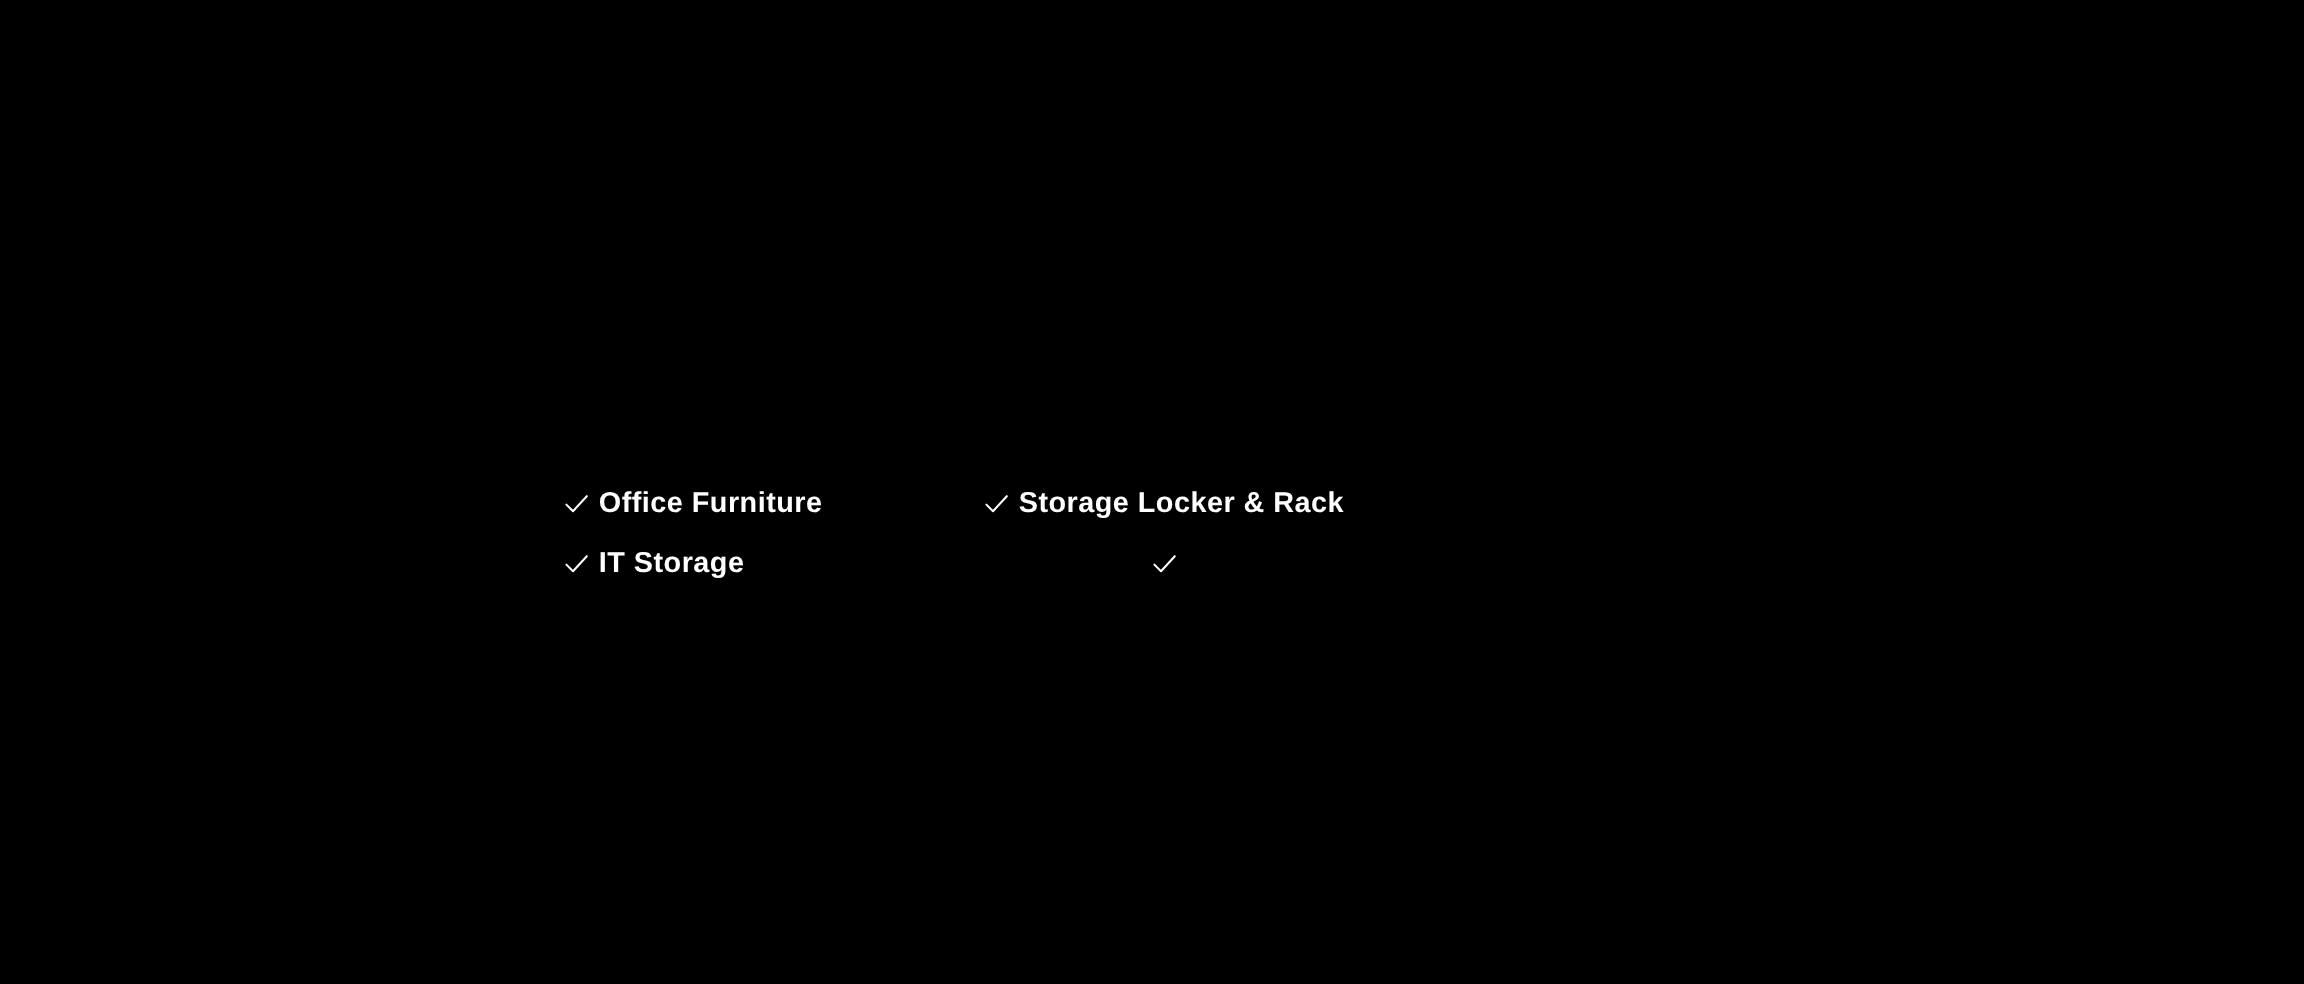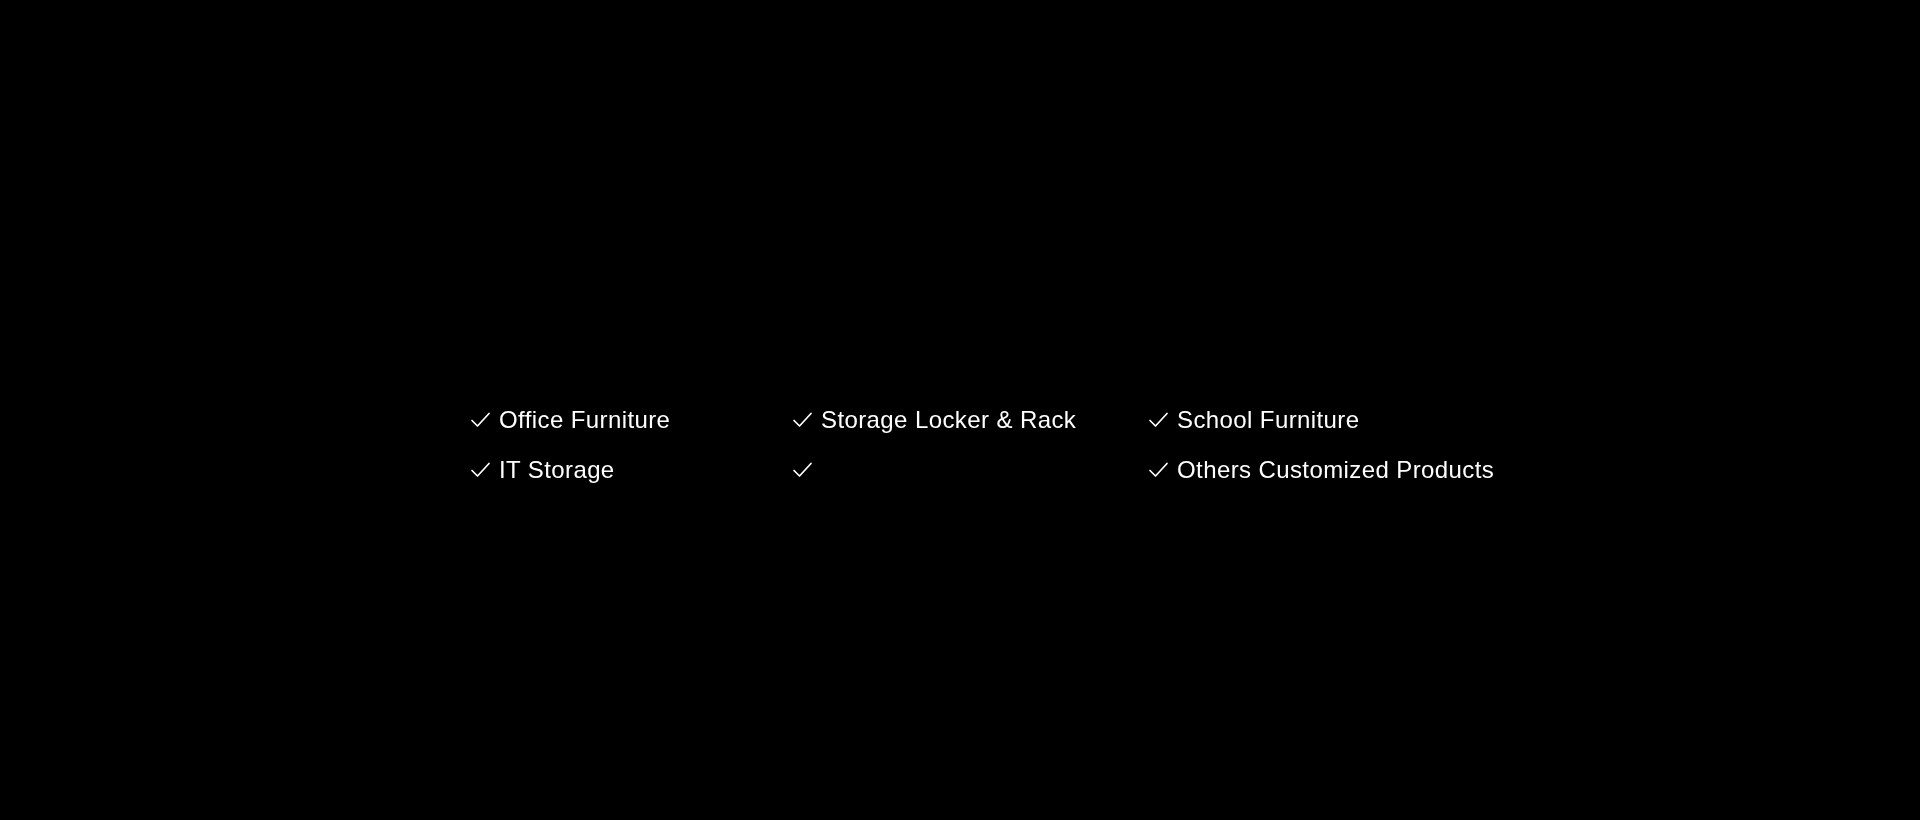--- a/index.html
+++ b/index.html
@@ -20,42 +20,42 @@
     top: 403px;
     display: flex;
     align-items: flex-start;
   }
   .cat-col {
     display: flex;
     flex-direction: column;
     gap: 16px;
   }
   .cat-col.col-0 { width: 322px; }
-  .cat-col.col-1 { width: 356px; }
+  .cat-col.col-1 { width: 356px; align-items: center; }
   .cat-item {
     display: flex;
     align-items: center;
     gap: 8px;
     height: 34px;
     color: #ffffff;
     font-size: 24px;
     font-weight: 500;
     letter-spacing: 0.4px;
     white-space: nowrap;
   }
   .check {
     display: inline-flex;
     align-items: center;
     justify-content: center;
     width: 21px;
     height: 18px;
     flex: 0 0 auto;
   }
   .check svg { display: block; }
-  .cat-label { display: inline-block; }
+  .cat-label { display: inline-block; font-weight: bold; }
 </style>
 </head>
 <body style="background: rgb(0, 0, 0);">
 
 <div class="cat-grid">
 
   <div class="cat-col col-0">
     <div class="cat-item">
       <span class="check">
         <svg width="21" height="18" viewBox="0 0 21 18" aria-hidden="true">
@@ -85,32 +85,14 @@
     </div>
     <div class="cat-item">
       <span class="check">
         <svg width="21" height="18" viewBox="0 0 21 18" aria-hidden="true">
           <polyline points="2,9.5 7.5,15 19,2.5" fill="none" stroke="#ffffff" stroke-width="1.7" stroke-linecap="round" stroke-linejoin="round"></polyline>
         </svg>
       </span>
     </div>
   </div>
 
-  <div class="cat-col col-2">
-    <div class="cat-item">
-      <span class="check">
-        <svg width="21" height="18" viewBox="0 0 21 18" aria-hidden="true">
-          <polyline points="2,9.5 7.5,15 19,2.5" fill="none" stroke="#ffffff" stroke-width="1.7" stroke-linecap="round" stroke-linejoin="round"></polyline>
-        </svg>
-      </span>
-      <span class="cat-label">School Furniture</span>
-    </div>
-    <div class="cat-item">
-      <span class="check">
-        <svg width="21" height="18" viewBox="0 0 21 18" aria-hidden="true">
-          <polyline points="2,9.5 7.5,15 19,2.5" fill="none" stroke="#ffffff" stroke-width="1.7" stroke-linecap="round" stroke-linejoin="round"></polyline>
-        </svg>
-      </span>
-      <span class="cat-label">Others Customized Products</span>
-    </div>
-  </div>
 
 </div>
 
 </body></html>

